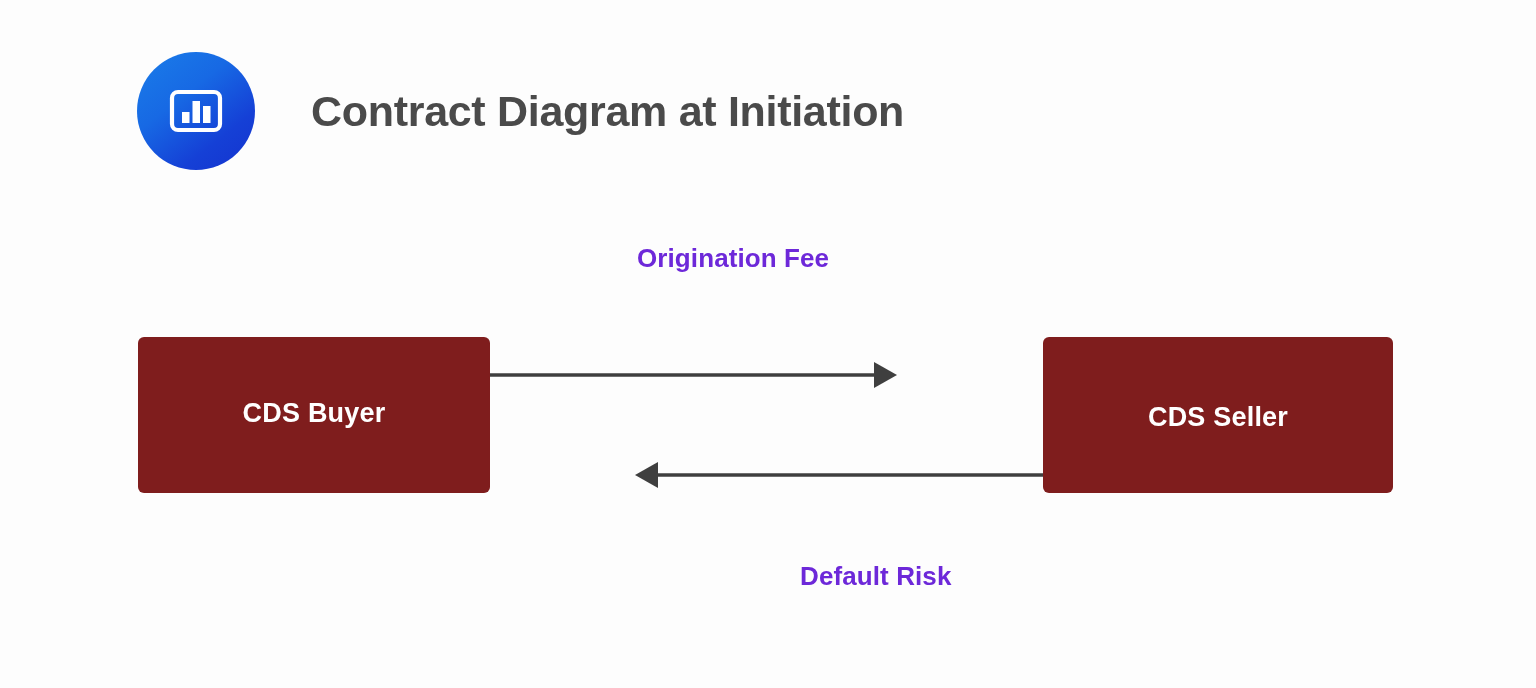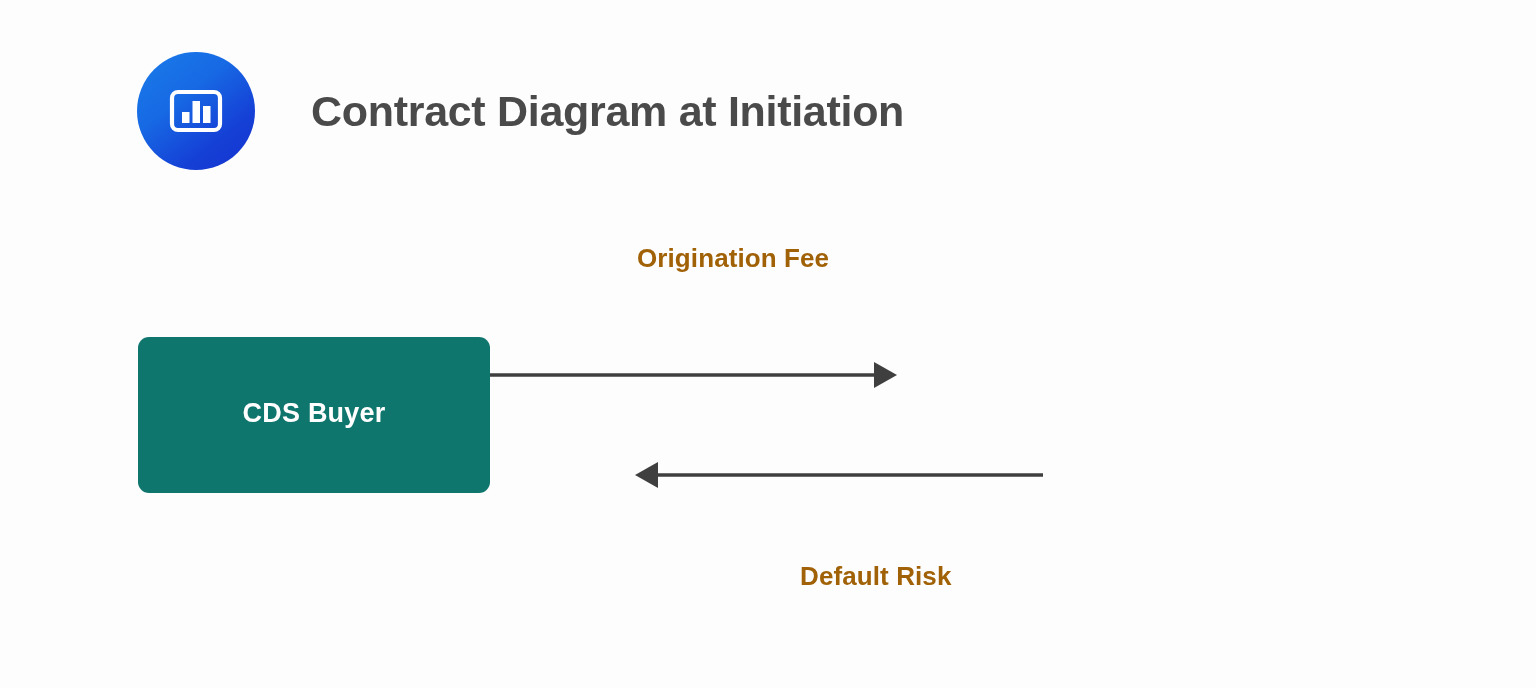--- a/index.html
+++ b/index.html
@@ -51,22 +51,22 @@
     font-weight: bold;
     color: #4a4a4a;
     letter-spacing: -0.3px;
     white-space: nowrap;
     line-height: 1;
   }
 
   
   .party-box {
     position: absolute;
-    background: #0f766e;
-    border-radius: 11px;
+    background: #7f1d1d;
+    border-radius: 6px;
     display: flex;
     align-items: center;
     justify-content: center;
   }
 
   .party-box .party-label {
     color: #ffffff;
     font-size: 27px;
     font-weight: bold;
     letter-spacing: 0.2px;
@@ -92,21 +92,21 @@
   }
   #box-seller .party-label {
     position: relative;
     top: 2px;
   }
 
   .flow-label {
     position: absolute;
     font-size: 26px;
     font-weight: bold;
-    color: #a16207;
+    color: #6d28d9;
     white-space: nowrap;
     letter-spacing: 0.1px;
   }
 
   #label-origination-fee {
     left: 637px;
     top: 243px;
   }
 
   #label-default-risk {
@@ -154,14 +154,17 @@
   </svg>
 
   <div class="flow-label" id="label-origination-fee">Origination Fee</div>
 
   <div class="flow-label" id="label-default-risk">Default Risk</div>
 
   <div class="party-box" id="box-buyer">
     <span class="party-label">CDS Buyer</span>
   </div>
 
+  <div class="party-box" id="box-seller">
+    <span class="party-label">CDS Seller</span>
+  </div>
 
 </div>
 
 </body></html>

